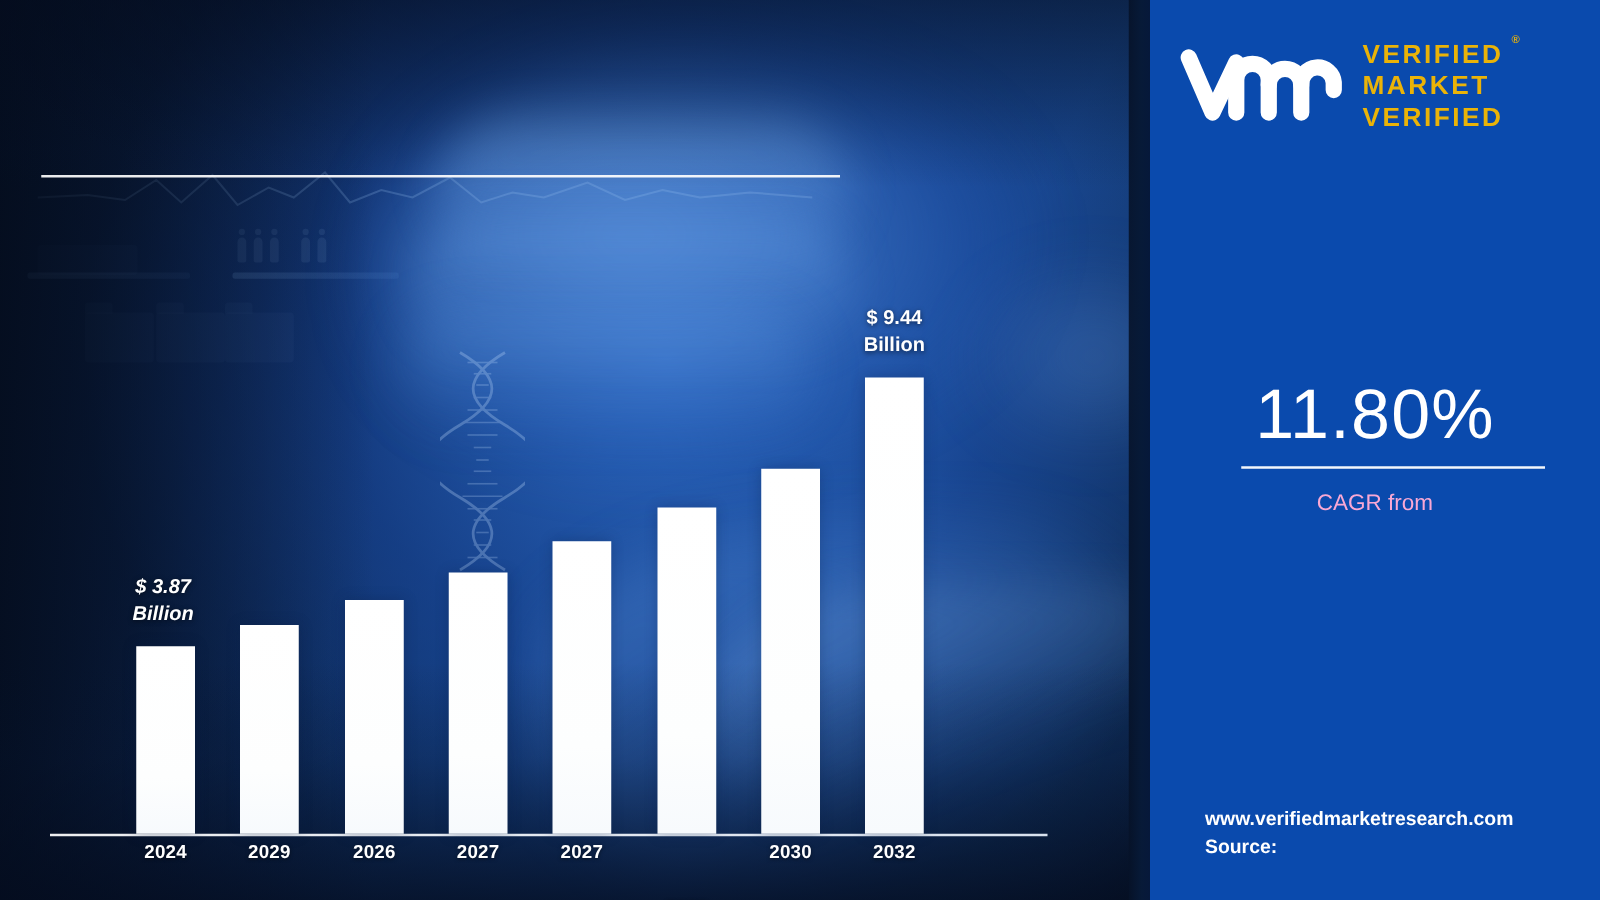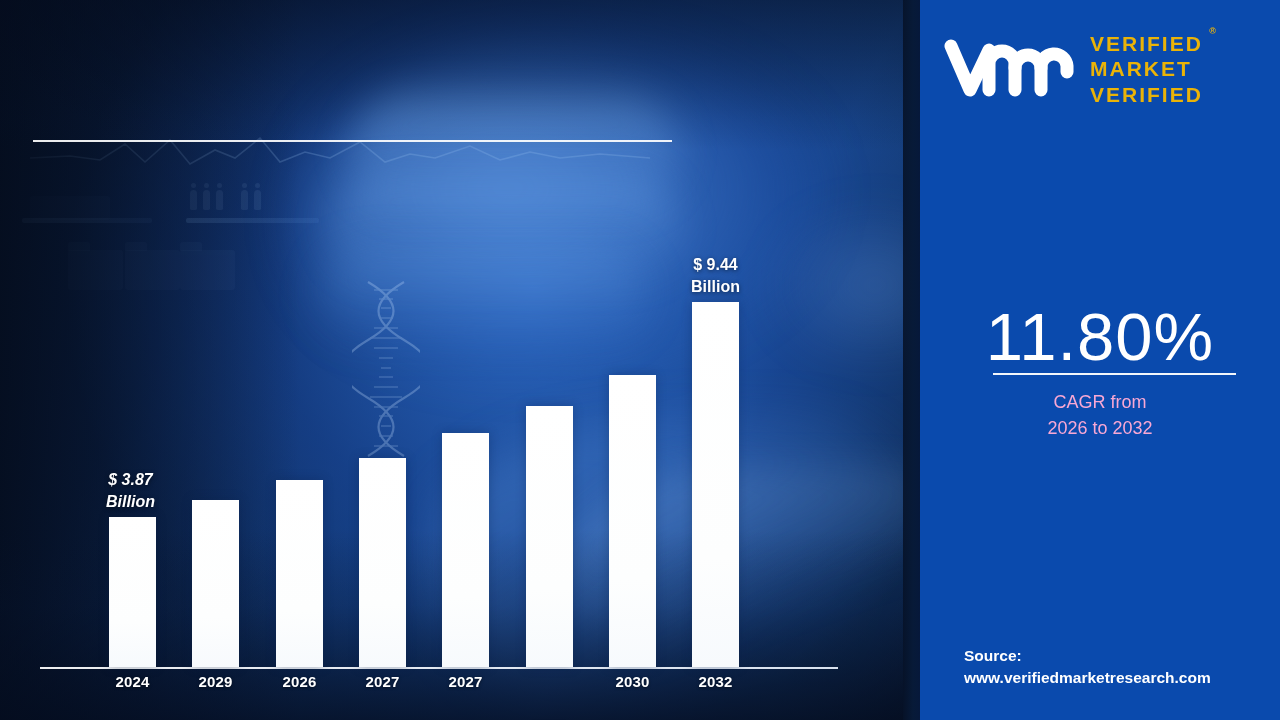--- a/index.html
+++ b/index.html
@@ -116,21 +116,20 @@
   }
   .tick-label {
     position:absolute; top:673px; width:84px; text-align:center;
     color:#ffffff; font-size:15px; font-weight:bold; letter-spacing:0.2px;
     text-shadow:0 1px 3px rgba(0,0,0,0.5);
   }
   .bar-value {
     position:absolute; width:130px; text-align:center;
     color:#ffffff; font-size:16px; font-weight:bold; line-height:1.35;
     text-shadow:0 1px 4px rgba(0,0,0,0.55);
-    margin-top:10px;
   }
 
   
   .divider-gap {
     position:absolute; left:903px; top:0; width:17px; height:720px;
     background:linear-gradient(90deg, rgba(6,18,40,0.9), #071a38 60%, #06183a 100%);
   }
   .right-panel {
     position:absolute; left:920px; top:0; width:360px; height:720px;
     background:#0a4aad;
@@ -142,21 +141,21 @@
   .logo-mark { width:132px; height:62px; flex:0 0 auto; }
   .logo-words {
     position:relative; color:#eab308; font-weight:bold;
     font-size:21px; line-height:1.22; letter-spacing:2.0px;
   }
   .logo-reg {
     position:absolute; right:-13px; top:-5px; font-size:9px; letter-spacing:0;
   }
   .cagr-value {
     position:absolute; left:0; top:298px; width:360px; text-align:center;
-    color:#ffffff; font-size:67px; font-weight:300; letter-spacing:1px;
+    color:#ffffff; font-size:56px; font-weight:300; letter-spacing:1px;
   }
   .cagr-rule {
     position:absolute; left:993px; top:373px; width:243px; height:2px;
     background:#ffffff; opacity:0.95;
   }
   .cagr-caption {
     position:absolute; left:0; top:390px; width:360px; text-align:center;
     color:#f9a8d4; font-size:18px; line-height:1.42; font-weight:normal;
   }
   .source-block {
@@ -275,21 +274,20 @@
     </div>
 
     <div class="cagr-value">11.80%</div>
   </div>
 
   <div class="cagr-rule"></div>
 
   <div class="right-panel" style="background:transparent; pointer-events:none;">
     <div class="cagr-caption">
       <div>CAGR from</div>
-      <div>2026 to 2032</div>
     </div>
     <div class="source-block">
+      <div>www.verifiedmarketresearch.com</div>
       <div>Source:</div>
-      <div>www.verifiedmarketresearch.com</div>
     </div>
   </div>
 
 </div>
 
 </body></html>

